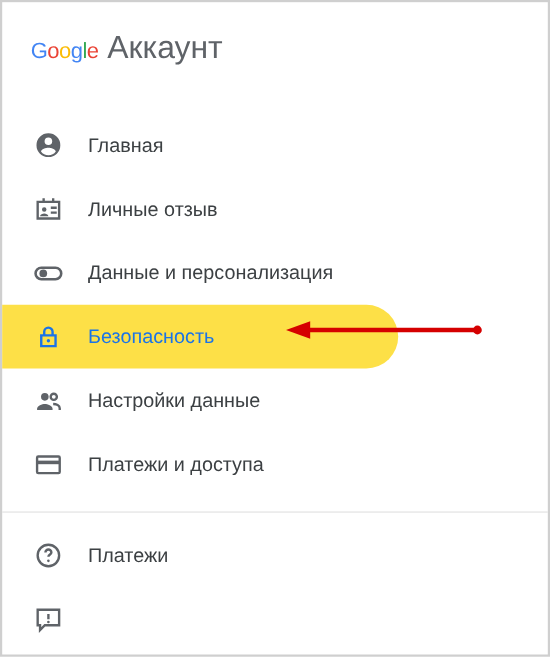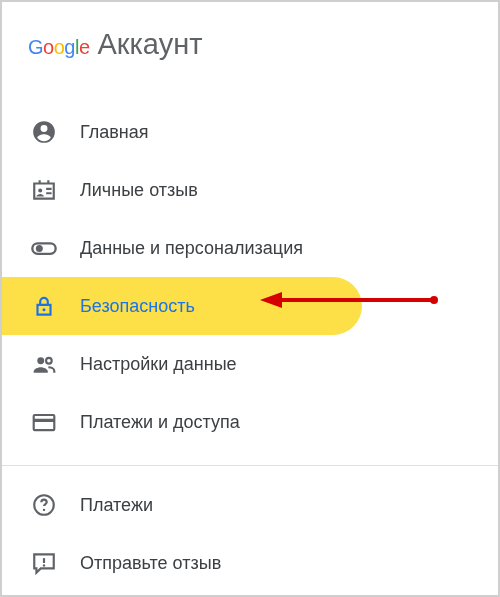--- a/index.html
+++ b/index.html
@@ -181,21 +181,20 @@
     </div>
 
     <div class="nav-item">
       <span class="icon">
         <svg viewBox="0 0 24 24" width="26" height="26">
             <path fill="none" stroke="currentColor" stroke-width="2" d="M3 4h18v13H9l-4 4v-4H3z"></path>
             <line x1="12" y1="7.5" x2="12" y2="12" stroke="currentColor" stroke-width="2"></line>
             <circle cx="12" cy="14.3" r="1.1" fill="currentColor"></circle>
           </svg>
       </span>
-      <span class="label">Отправьте отзыв</span>
     </div>
 
   </nav>
 
   <div class="arrow-annotation">
     <svg viewBox="0 0 180 20" width="180" height="20">
       <line x1="18" y1="10" x2="172" y2="10" stroke="#d50000" stroke-width="4"></line>
       <polygon points="0,10 22,2 22,18" fill="#d50000"></polygon>
       <circle cx="174" cy="10" r="4" fill="#d50000"></circle>
     </svg>

